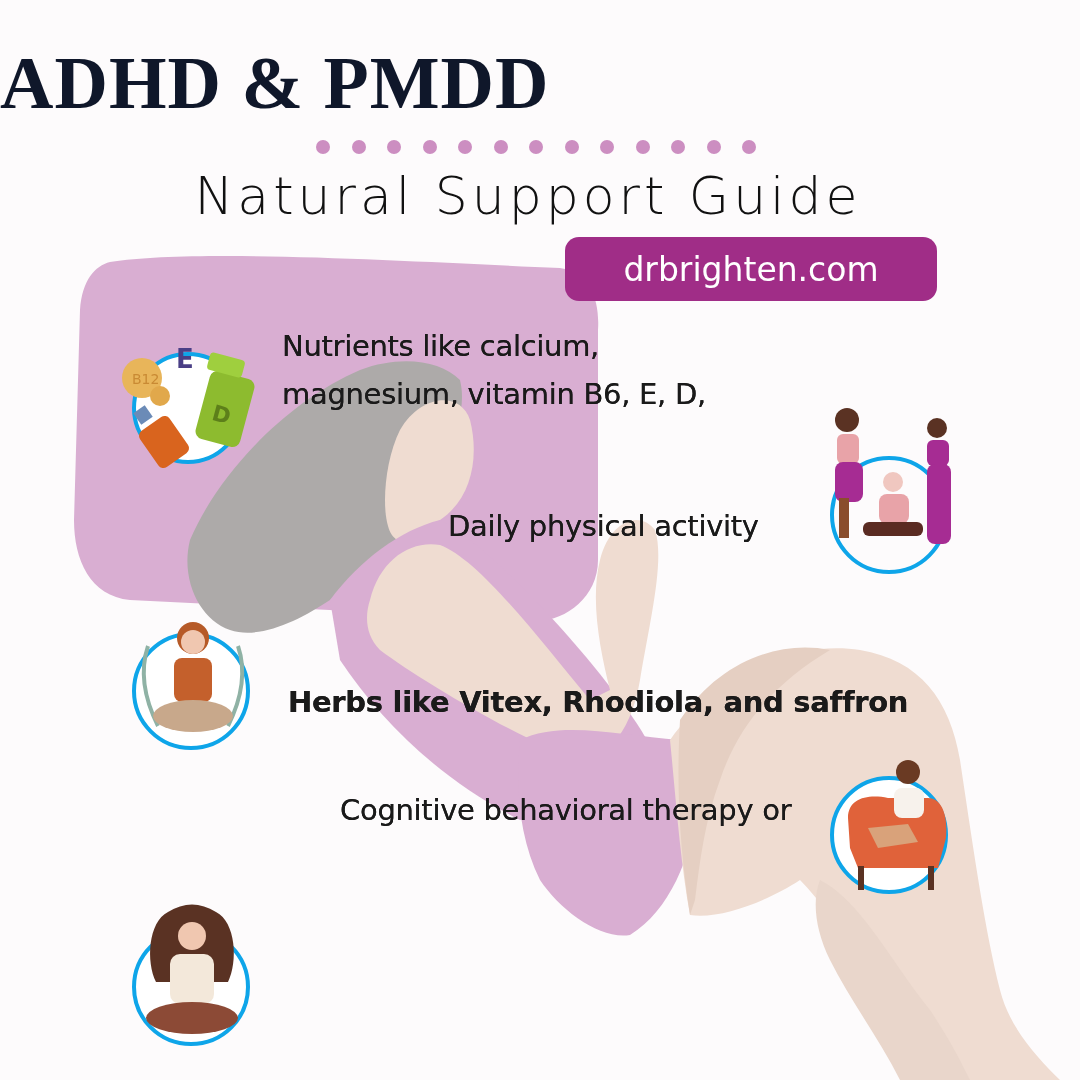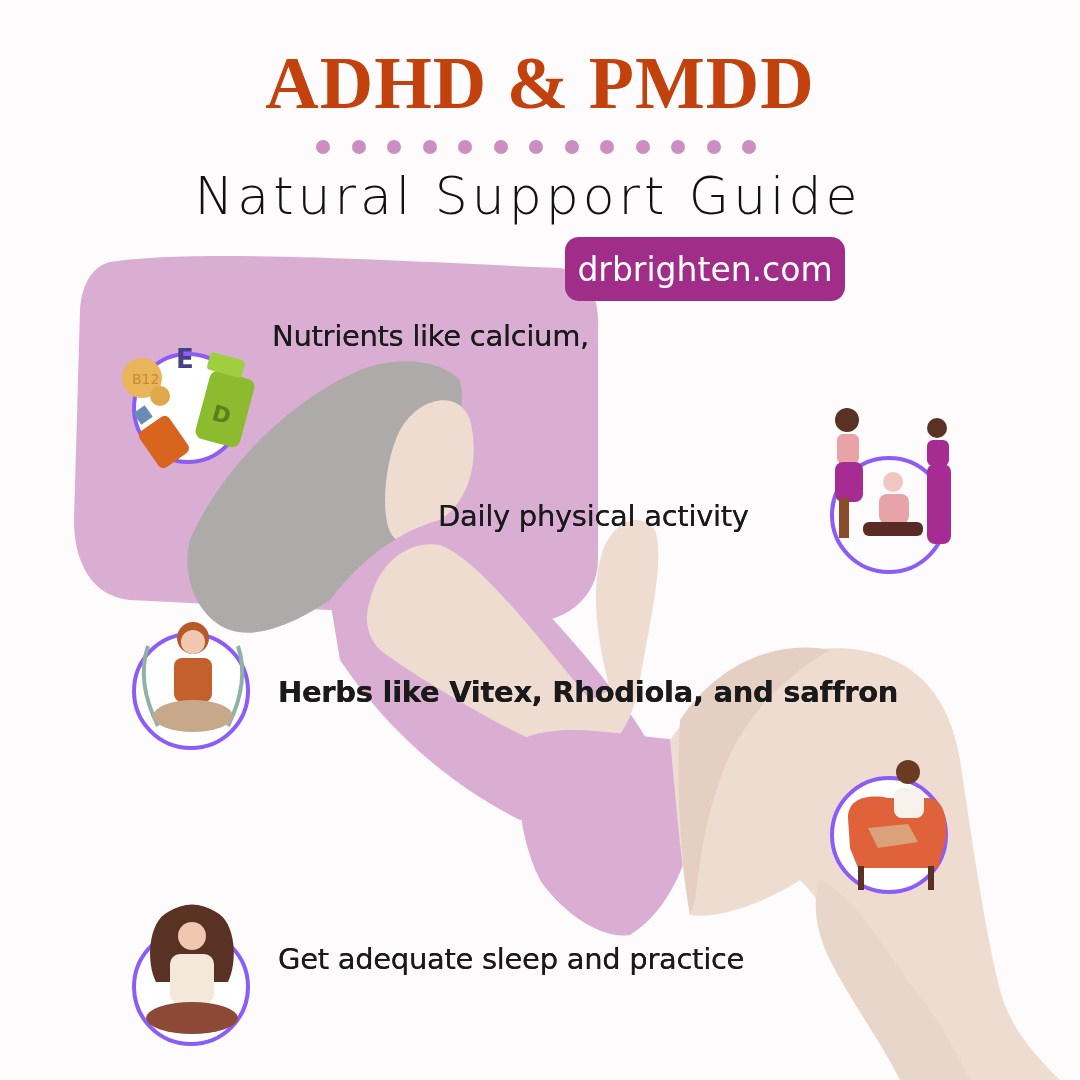--- a/index.html
+++ b/index.html
@@ -1,26 +1,26 @@
 <!DOCTYPE html>
 <html><head>
 <meta charset="utf-8">
 <style>
   html, body { margin:0; padding:0; }
   body { width:1080px; height:1080px; background:#fdfbfc; position:relative; overflow:hidden; font-family:"DejaVu Sans", sans-serif; }
   .bg { position:absolute; left:0; top:0; width:1080px; height:1080px; }
-  .title { position:absolute; top:46px; left:0; width:1080px; text-align:center; font-family:"Liberation Serif", serif; font-size:74px; color:#c2410c; letter-spacing:1px; margin:0; line-height:1; }
+  .title { position:absolute; top:46px; left:0; width:1080px; font-family:"Liberation Serif", serif; font-size:74px; color:#0f172a; letter-spacing:1px; margin:0; line-height:1; }
   .dots { position:absolute; top:140px; left:316px; width:440px; display:flex; justify-content:space-between; }
   .dot { width:14px; height:14px; border-radius:50%; background:#cc8ec1; }
   .subtitle { position:absolute; top:168px; left:0; width:1056px; text-align:center; font-family:"DejaVu Sans", sans-serif; font-weight:300; font-size:52px; color:#111; letter-spacing:4px; line-height:1.1; }
-  .site-pill { position:absolute; left:565px; top:237px; width:280px; height:64px; border-radius:14px; background:#a02d87; color:#fff; font-family:"DejaVu Sans", sans-serif; font-size:33px; display:flex; align-items:center; justify-content:center; text-decoration:none; }
-  .item-text { position:absolute; font-family:"DejaVu Sans", sans-serif; font-size:29px; color:#1a1a1a; line-height:48px; margin:0; letter-spacing:-0.3px;
+  .site-pill { position:absolute; left:565px; top:237px; width:372px; height:64px; border-radius:14px; background:#a02d87; color:#fff; font-family:"DejaVu Sans", sans-serif; font-size:33px; display:flex; align-items:center; justify-content:center; text-decoration:none; }
+  .item-text { position:absolute; font-family:"DejaVu Sans", sans-serif; font-size:29px; color:#1a1a1a; line-height:48px; margin:10px; letter-spacing:-0.3px;
     -webkit-text-stroke:0.6px #111; color:#f4f0f2; text-shadow:0 0 0 #111; }
   .t-solid { color:#1a1a1a; -webkit-text-stroke:0; }
-  .icon-circle { position:absolute; border:4px solid #8b5cf6; border-radius:50%; background:#fff; box-sizing:border-box; overflow:visible; }
+  .icon-circle { position:absolute; border:4px solid #0ea5e9; border-radius:50%; background:#fff; box-sizing:border-box; overflow:visible; }
   .icon-circle svg { position:absolute; overflow:visible; }
 </style>
 </head>
 <body>
 
 <svg class="bg" viewBox="0 0 1080 1080">
 
   <path d="M110,262 C200,248 420,262 560,268 C590,272 600,300 598,330 L598,560 C598,600 560,625 530,620 L130,600 C90,596 74,560 74,520 L80,310 C82,280 95,266 110,262 Z" fill="#d9aed2"></path>
 
   <path d="M190,540 C220,470 290,400 360,370 C400,355 440,360 460,380 C470,420 440,470 420,500 C400,540 370,580 330,600 C300,620 260,640 230,630 C200,620 180,580 190,540 Z" fill="#adaaa9"></path>
@@ -64,21 +64,21 @@
     <text x="16" y="68" font-size="14" fill="#c98a34" font-family="DejaVu Sans, sans-serif">B12</text>
     <text x="60" y="52" font-size="26" font-weight="bold" fill="#4a3f86" font-family="DejaVu Sans, sans-serif">E</text>
     <rect x="86" y="58" width="46" height="70" rx="8" fill="#8dbb2f" transform="rotate(15 109 93)"></rect>
     <rect x="92" y="40" width="36" height="18" rx="4" fill="#9fcf3e" transform="rotate(15 110 49)"></rect>
     <text x="96" y="106" font-size="22" font-weight="bold" fill="#5d7f1a" font-family="DejaVu Sans, sans-serif" transform="rotate(15 105 100)">D</text>
     <rect x="30" y="104" width="36" height="44" rx="6" fill="#d9641e" transform="rotate(-35 48 126)"></rect>
     <rect x="20" y="92" width="14" height="14" fill="#6b8bb7" transform="rotate(-35 27 99)"></rect>
   </svg>
 </div>
 <p class="item-text t-solid" style="left:272px;top:312px;">
-  <span>Nutrients like calcium,</span><br><br>
+  <span>Nutrients like calcium,</span><br><span>magnesium, vitamin B6, E, D,</span><br>
 </p>
 
 <p class="item-text t-solid" style="left:438px;top:492px;">
   <span>Daily physical activity</span>
 </p>
 <div class="icon-circle" style="left:830px;top:456px;width:118px;height:118px;background:transparent;">
   <svg width="140" height="160" style="left:-15px;top:-54px;" viewBox="0 0 140 160">
     <circle cx="28" cy="14" r="12" fill="#5a3223"></circle>
     <rect x="18" y="28" width="22" height="30" rx="6" fill="#e8a3a8"></rect>
     <rect x="16" y="56" width="28" height="40" rx="8" fill="#a62c93"></rect>
@@ -100,21 +100,21 @@
     <circle cx="65" cy="36" r="12" fill="#f0c7b0"></circle>
     <rect x="46" y="52" width="38" height="44" rx="8" fill="#c4602c"></rect>
     <ellipse cx="65" cy="110" rx="40" ry="16" fill="#c8a88b"></ellipse>
   </svg>
 </div>
 <p class="item-text t-solid" style="left:278px;top:668px;font-weight:bold;">
   <span>Herbs like Vitex, Rhodiola, and saffron</span>
 </p>
 
 <p class="item-text t-solid" style="left:330px;top:776px;">
-  <br>
+  <span>Cognitive behavioral therapy or</span><br>
 </p>
 <div class="icon-circle" style="left:830px;top:776px;width:118px;height:118px;">
   <svg width="130" height="140" style="left:-6px;top:-22px;" viewBox="0 0 130 140">
     <path d="M20,60 C20,40 40,36 60,40 L100,40 C115,40 120,60 118,80 L110,110 L30,110 L22,90 Z" fill="#e0623a"></path>
     <rect x="30" y="108" width="6" height="24" fill="#5a3223"></rect>
     <rect x="100" y="108" width="6" height="24" fill="#5a3223"></rect>
     <circle cx="80" cy="14" r="12" fill="#6a3a23"></circle>
     <rect x="66" y="30" width="30" height="30" rx="8" fill="#f7f2ec"></rect>
     <path d="M40,70 L80,66 L90,84 L50,90 Z" fill="#d9a27a"></path>
   </svg>
@@ -122,14 +122,14 @@
 
 <div class="icon-circle" style="left:132px;top:928px;width:118px;height:118px;">
   <svg width="130" height="150" style="left:-8px;top:-30px;" viewBox="0 0 130 150">
     <path d="M40,10 C20,20 18,60 28,80 L100,80 C110,60 108,20 88,10 C72,0 56,0 40,10 Z" fill="#5a3223"></path>
     <circle cx="64" cy="34" r="14" fill="#f0c7b0"></circle>
     <rect x="42" y="52" width="44" height="50" rx="10" fill="#f3e8da"></rect>
     <ellipse cx="64" cy="116" rx="46" ry="16" fill="#8c4a36"></ellipse>
   </svg>
 </div>
 <p class="item-text t-solid" style="left:278px;top:935px;">
-  <span>Get adequate sleep and practice</span><br>
+  <br>
 </p>
 
 </body></html>

